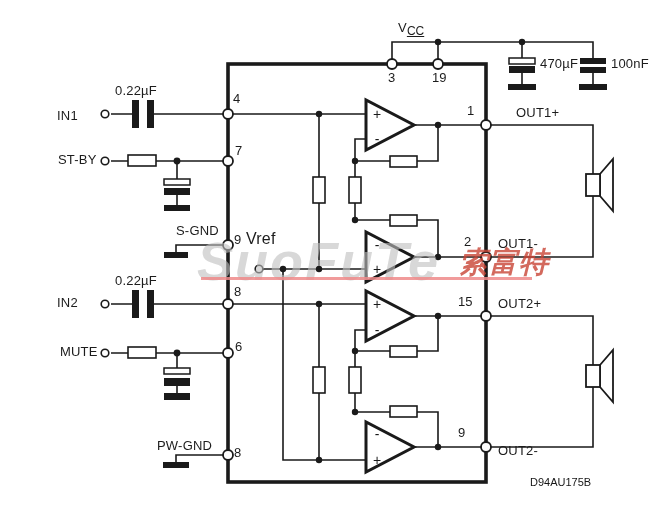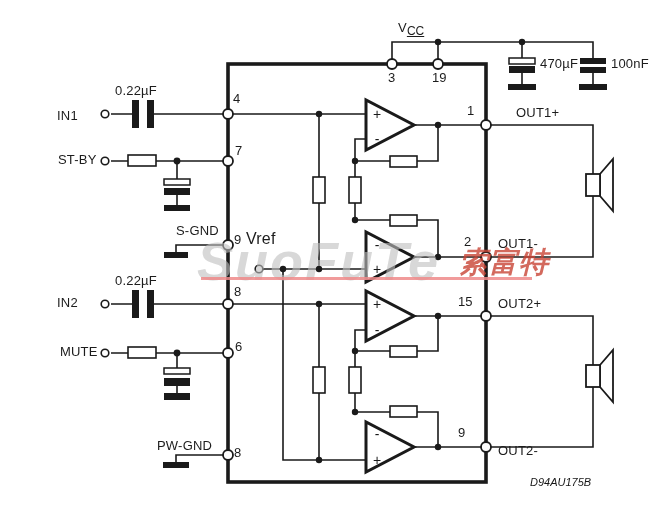--- a/index.html
+++ b/index.html
@@ -4,21 +4,21 @@
 <style>
   html,body{margin:0;padding:0;background:#ffffff;}
   body{width:670px;height:516px;position:relative;overflow:hidden;
        font-family:"Liberation Sans",sans-serif;}
   .stage{position:absolute;left:0;top:0;width:670px;height:516px;}
   svg{position:absolute;left:0;top:0;}
   .lbl{position:absolute;font-size:13px;color:#1c1c1c;white-space:nowrap;
        line-height:14px;letter-spacing:.2px;}
   .num{position:absolute;font-size:13px;color:#1c1c1c;line-height:14px;}
   .sub{font-size:12px;position:relative;top:3px;letter-spacing:0;text-decoration:underline;}
-  .fig{position:absolute;font-size:11px;font-style:italic;color:#161616;line-height:12px;}
+  .fig{position:absolute;font-size:11px;color:#161616;line-height:12px;}
   .wm{position:absolute;left:0;top:0;width:670px;height:368px;pointer-events:none;}
   .wm-latin{position:absolute;left:197px;top:234px;font-size:54px;font-weight:bold;
             font-style:italic;color:#bfbfbf;opacity:.6;line-height:54px;letter-spacing:2px;}
   .wm-cjk{position:absolute;left:459px;top:247px;font-size:29px;font-weight:bold;
           color:#c94435;opacity:.8;line-height:30px;letter-spacing:1px;font-style:italic;}
   .wm-line{position:absolute;left:201px;top:277px;width:331px;height:3px;
            background:#ef8a8a;opacity:.85;}
 </style>
 </head>
 <body>

